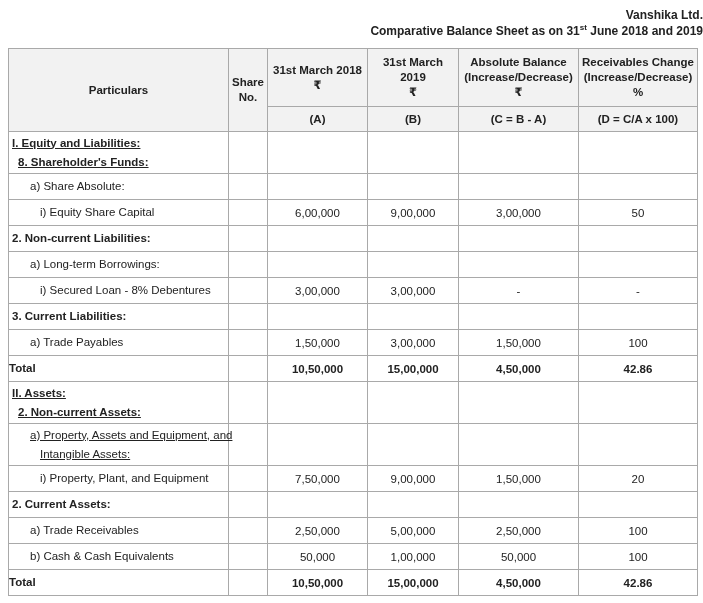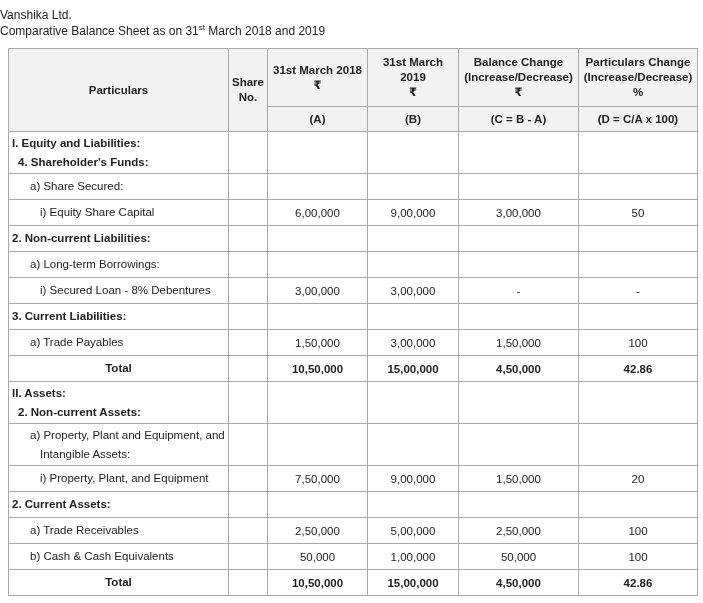--- a/index.html
+++ b/index.html
@@ -7,24 +7,25 @@
     padding: 0;
     background: #ffffff;
     width: 703px;
     height: 603px;
     font-family: "Liberation Sans", "DejaVu Sans", sans-serif;
     color: #222222;
     -webkit-font-smoothing: antialiased;
   }
   .title-block {
     padding-top: 7px;
-    text-align: left;
-    font-weight: normal;
+    text-align: right;
+    font-weight: bold;
     font-size: 12px;
     line-height: 16px;
+    margin-left: 37px;
   }
   .title-block sup {
     font-size: 8px;
     line-height: 0;
   }
   table.balance-sheet {
     border-collapse: collapse;
     table-layout: fixed;
     width: 689px;
     margin: 9px 6px 0 8px;
@@ -40,55 +41,55 @@
     background: #f2f2f2;
     font-weight: bold;
     text-align: center;
     vertical-align: middle;
     padding: 2px 3px;
     line-height: 15px;
   }
   tr.head-main { height: 58px; }
   tr.head-sub { height: 25px; }
   tbody tr { height: 26px; }
-  tbody tr.two-line { height: 42px; }
+  tbody tr.two-line { height: 42px; text-decoration: underline; }
   tbody td {
     vertical-align: middle;
     padding: 0;
     background: #ffffff;
   }
   .cell-value {
     text-align: center;
   }
   .pline {
     line-height: 19px;
     white-space: nowrap;
   }
   .row-section .pline { font-weight: bold; }
   .row-section .pline-0 { padding-left: 3px; }
   .row-section .pline-1 { padding-left: 9px; }
   .row-item-a .pline-0 { padding-left: 21px; }
   .row-item-a .pline-1 { padding-left: 31px; }
   .row-item-i .pline-0 { padding-left: 31px; }
   .row-total .pline-0 {
     font-weight: bold;
-    text-align: center;
+    text-align: left;
     padding-left: 0;
   }
   .row-total .cell-value { font-weight: bold; }
 </style>
 </head>
 <body>
 
 <div class="title-block">
   <div>
     <span>Vanshika Ltd.</span>
   </div>
   <div>
-    <span>Comparative Balance Sheet as on 31</span><sup>st</sup><span> March 2018 and 2019</span>
+    <span>Comparative Balance Sheet as on 31</span><sup>st</sup><span> June 2018 and 2019</span>
   </div>
 </div>
 
 <table class="balance-sheet">
   <colgroup>
     <col style="width:220px">
     <col style="width:39px">
     <col style="width:100px">
     <col style="width:91px">
     <col style="width:120px">
@@ -100,52 +101,52 @@
       <th rowspan="2">Share No.</th>
       <th>
         <div>31st March 2018</div>
         <div>₹</div>
       </th>
       <th>
         <div>31st March 2019</div>
         <div>₹</div>
       </th>
       <th>
-        <div>Balance Change</div>
+        <div>Absolute Balance</div>
         <div>(Increase/Decrease)</div>
         <div>₹</div>
       </th>
       <th>
-        <div>Particulars Change</div>
+        <div>Receivables Change</div>
         <div>(Increase/Decrease)</div>
         <div>%</div>
       </th>
     </tr>
     <tr class="head-sub">
       <th>(A)</th>
       <th>(B)</th>
       <th>(C = B - A)</th>
       <th>(D = C/A x 100)</th>
     </tr>
   </thead>
   <tbody>
       <tr class="row-section two-line">
         <td class="cell-particulars">
           <div class="pline pline-0">I. Equity and Liabilities:</div>
-          <div class="pline pline-1">4. Shareholder's Funds:</div>
-        </td>
-        <td class="cell-note"></td>
-        <td class="cell-value"></td>
-        <td class="cell-value"></td>
-        <td class="cell-value"></td>
-        <td class="cell-value"></td>
-      </tr>
-      <tr class="row-item-a">
-        <td class="cell-particulars">
-          <div class="pline pline-0">a) Share Secured:</div>
+          <div class="pline pline-1">8. Shareholder's Funds:</div>
+        </td>
+        <td class="cell-note"></td>
+        <td class="cell-value"></td>
+        <td class="cell-value"></td>
+        <td class="cell-value"></td>
+        <td class="cell-value"></td>
+      </tr>
+      <tr class="row-item-a">
+        <td class="cell-particulars">
+          <div class="pline pline-0">a) Share Absolute:</div>
         </td>
         <td class="cell-note"></td>
         <td class="cell-value"></td>
         <td class="cell-value"></td>
         <td class="cell-value"></td>
         <td class="cell-value"></td>
       </tr>
       <tr class="row-item-i">
         <td class="cell-particulars">
           <div class="pline pline-0">i) Equity Share Capital</div>
@@ -222,21 +223,21 @@
           <div class="pline pline-1">2. Non-current Assets:</div>
         </td>
         <td class="cell-note"></td>
         <td class="cell-value"></td>
         <td class="cell-value"></td>
         <td class="cell-value"></td>
         <td class="cell-value"></td>
       </tr>
       <tr class="row-item-a two-line">
         <td class="cell-particulars">
-          <div class="pline pline-0">a) Property, Plant and Equipment, and</div>
+          <div class="pline pline-0">a) Property, Assets and Equipment, and</div>
           <div class="pline pline-1">Intangible Assets:</div>
         </td>
         <td class="cell-note"></td>
         <td class="cell-value"></td>
         <td class="cell-value"></td>
         <td class="cell-value"></td>
         <td class="cell-value"></td>
       </tr>
       <tr class="row-item-i">
         <td class="cell-particulars">

